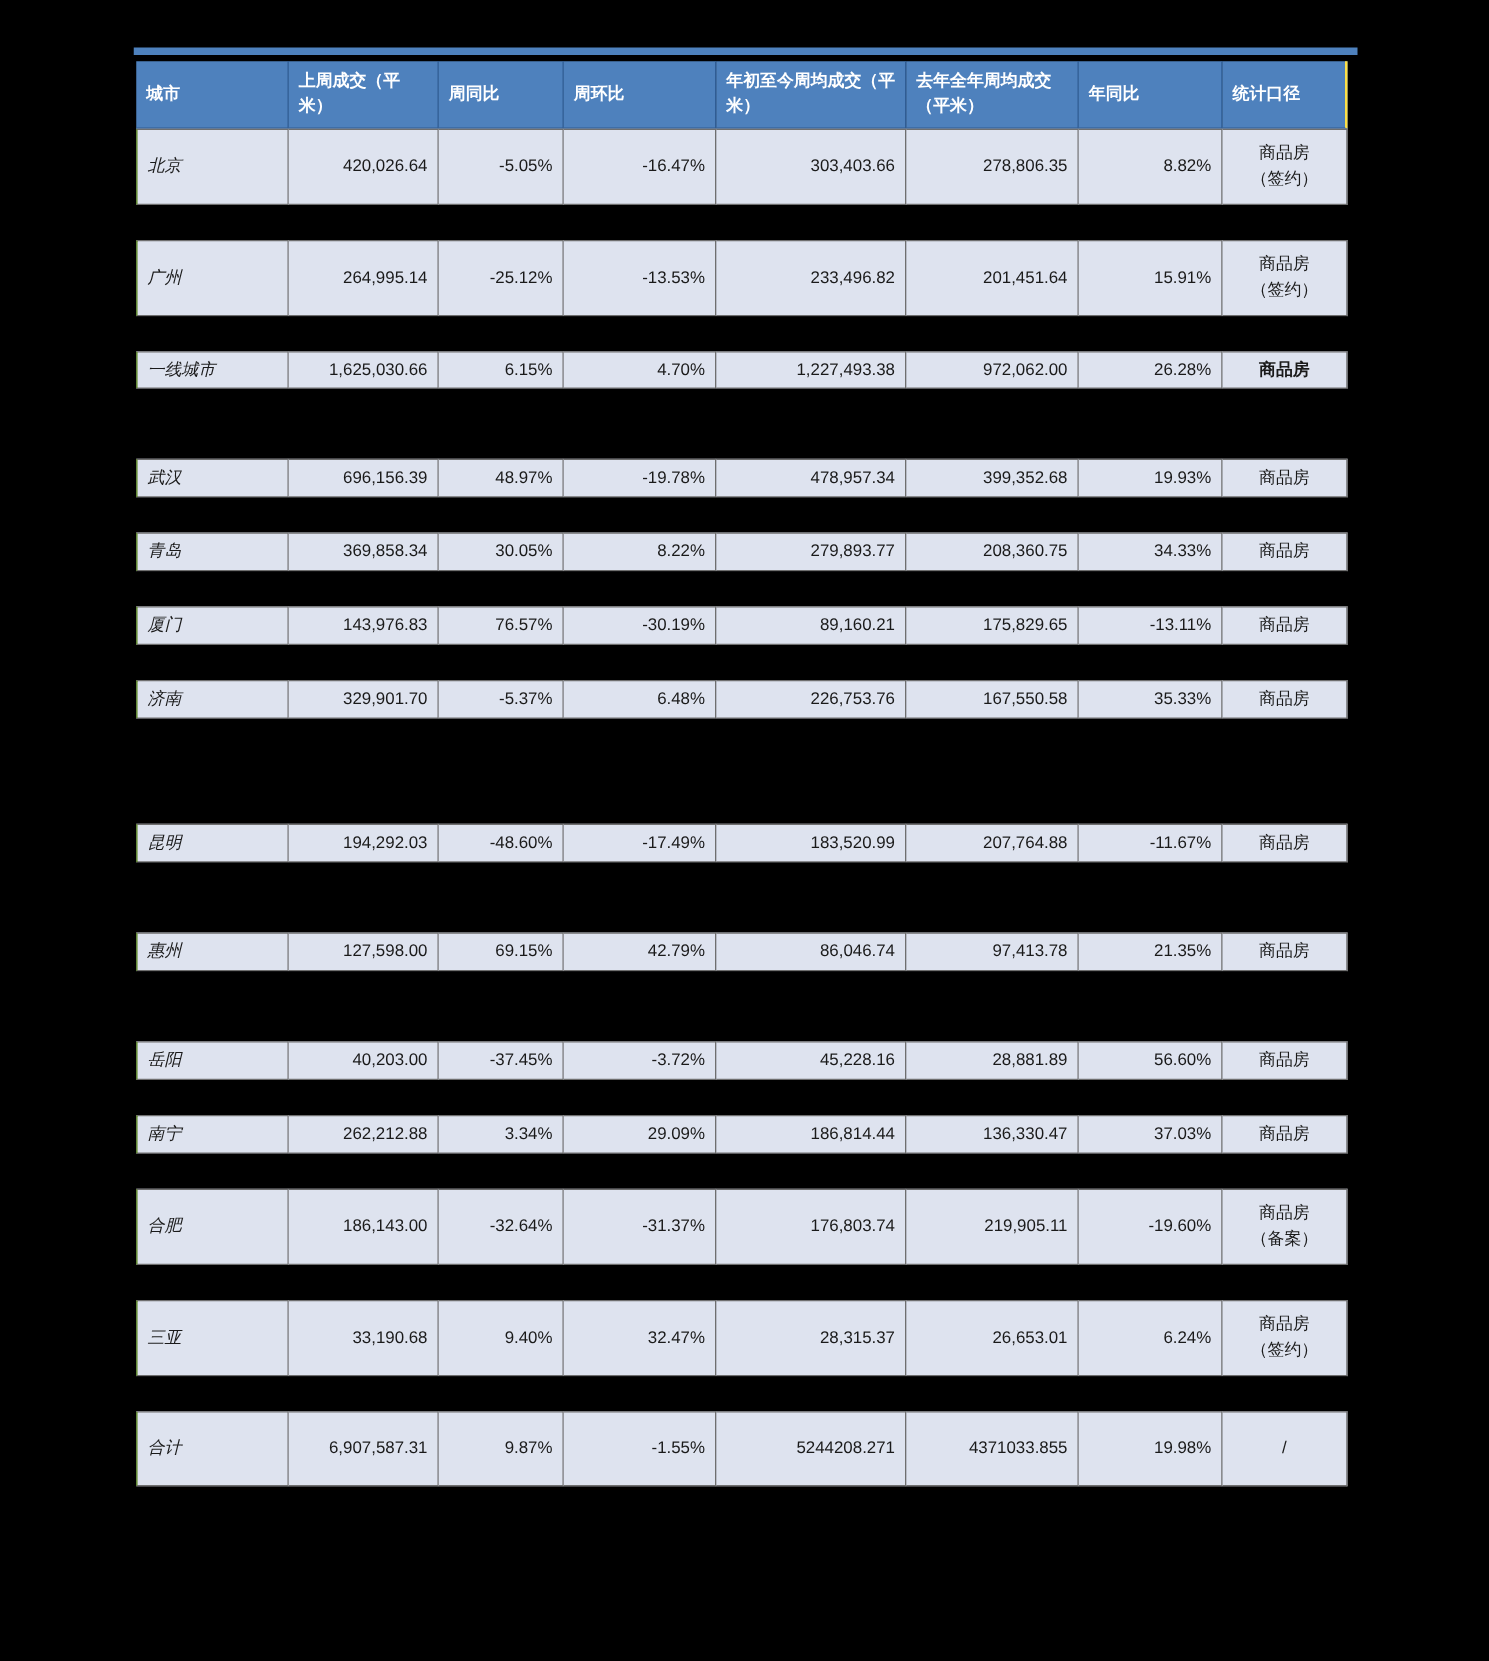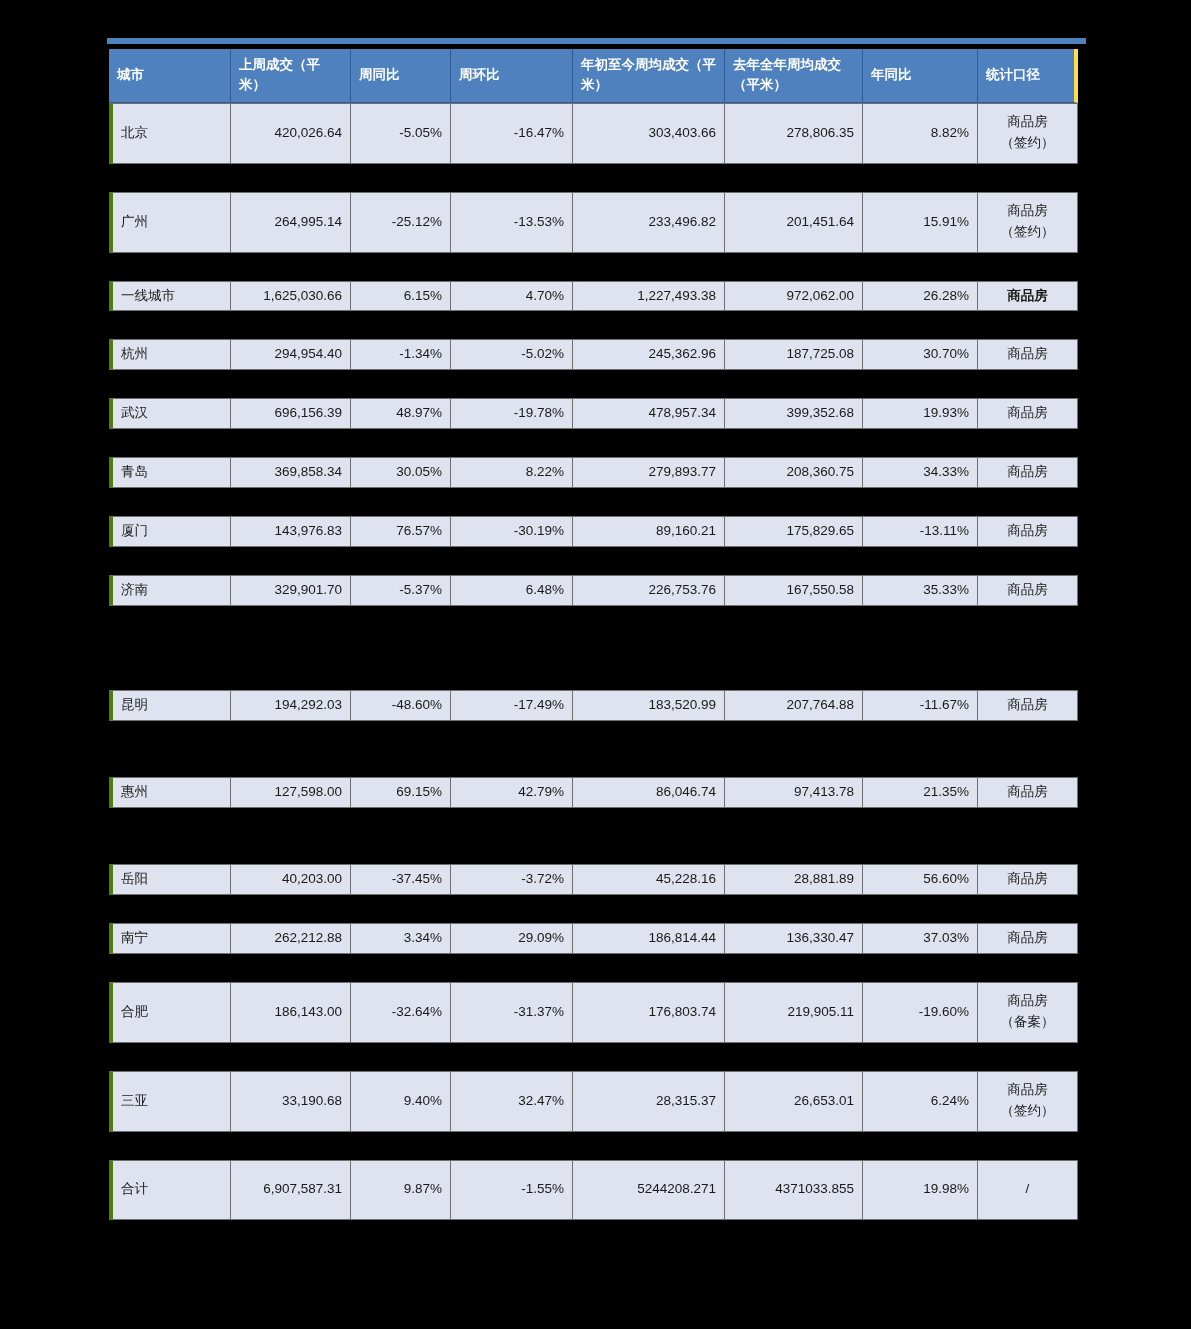--- a/index.html
+++ b/index.html
@@ -49,21 +49,21 @@
     font-weight:bold;
     text-align:left;
     vertical-align:middle;
     padding:6px 8px;
     border-right:1px solid #2f5c94;
     border-bottom:1px solid #2f5c94;
     line-height:1.5;
     height:44px;
     box-sizing:border-box;
   }
-  thead th:last-child{border-right:4px solid #fde047;}
+  thead th:last-child{border-right:2px solid #fde047;}
 
   tbody tr.spacer td{
     background:#000000;
     border:none;
     padding:0;
     height:28px;
   }
   tbody tr.spacer.big td{height:56px;}
 
   tbody tr.data td{
@@ -73,21 +73,21 @@
     padding:4px 8px;
     border-right:1px solid #6f6f6f;
     border-top:1px solid #6f6f6f;
     border-bottom:1px solid #6f6f6f;
     line-height:1.55;
     vertical-align:middle;
     box-sizing:border-box;
     white-space:normal;
     overflow-wrap:break-word;
   }
-  tbody tr.data td.first{border-left:4px solid #4d7c0f;}
+  tbody tr.data td.first{border-left:1px solid #4d7c0f;font-style:italic;}
   tbody tr.data td.num{text-align:right;}
   tbody tr.data td.txt{text-align:left;}
   tbody tr.data td.cal{text-align:center;}
   tbody tr.data td.bold{font-weight:bold;}
 
   tr.h1 td{height:28px;}
   tr.h2 td{height:61px;}
   tr.total td{height:60px;}
 </style>
 </head>
@@ -155,30 +155,20 @@
             <td class="num">6.15%</td>
             <td class="num">4.70%</td>
             <td class="num">1,227,493.38</td>
             <td class="num">972,062.00</td>
             <td class="num">26.28%</td>
             <td class="cal bold">商品房</td>
           </tr>
           <tr class="spacer">
             <td colspan="8"></td>
           </tr>
-          <tr class="data h1">
-            <td class="txt first">杭州</td>
-            <td class="num">294,954.40</td>
-            <td class="num">-1.34%</td>
-            <td class="num">-5.02%</td>
-            <td class="num">245,362.96</td>
-            <td class="num">187,725.08</td>
-            <td class="num">30.70%</td>
-            <td class="cal">商品房</td>
-          </tr>
           <tr class="spacer">
             <td colspan="8"></td>
           </tr>
           <tr class="data h1">
             <td class="txt first">武汉</td>
             <td class="num">696,156.39</td>
             <td class="num">48.97%</td>
             <td class="num">-19.78%</td>
             <td class="num">478,957.34</td>
             <td class="num">399,352.68</td>

